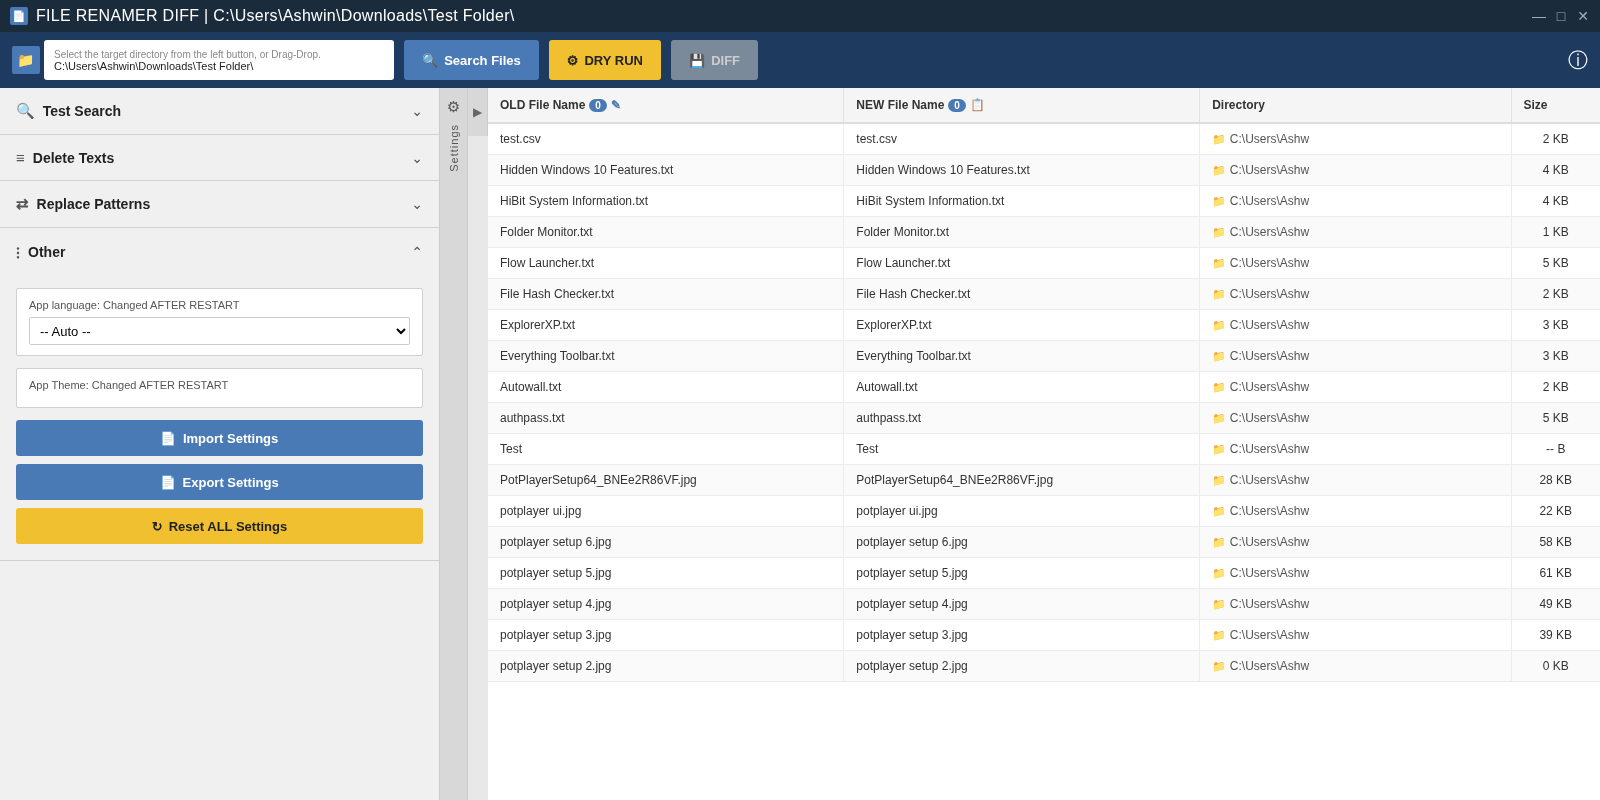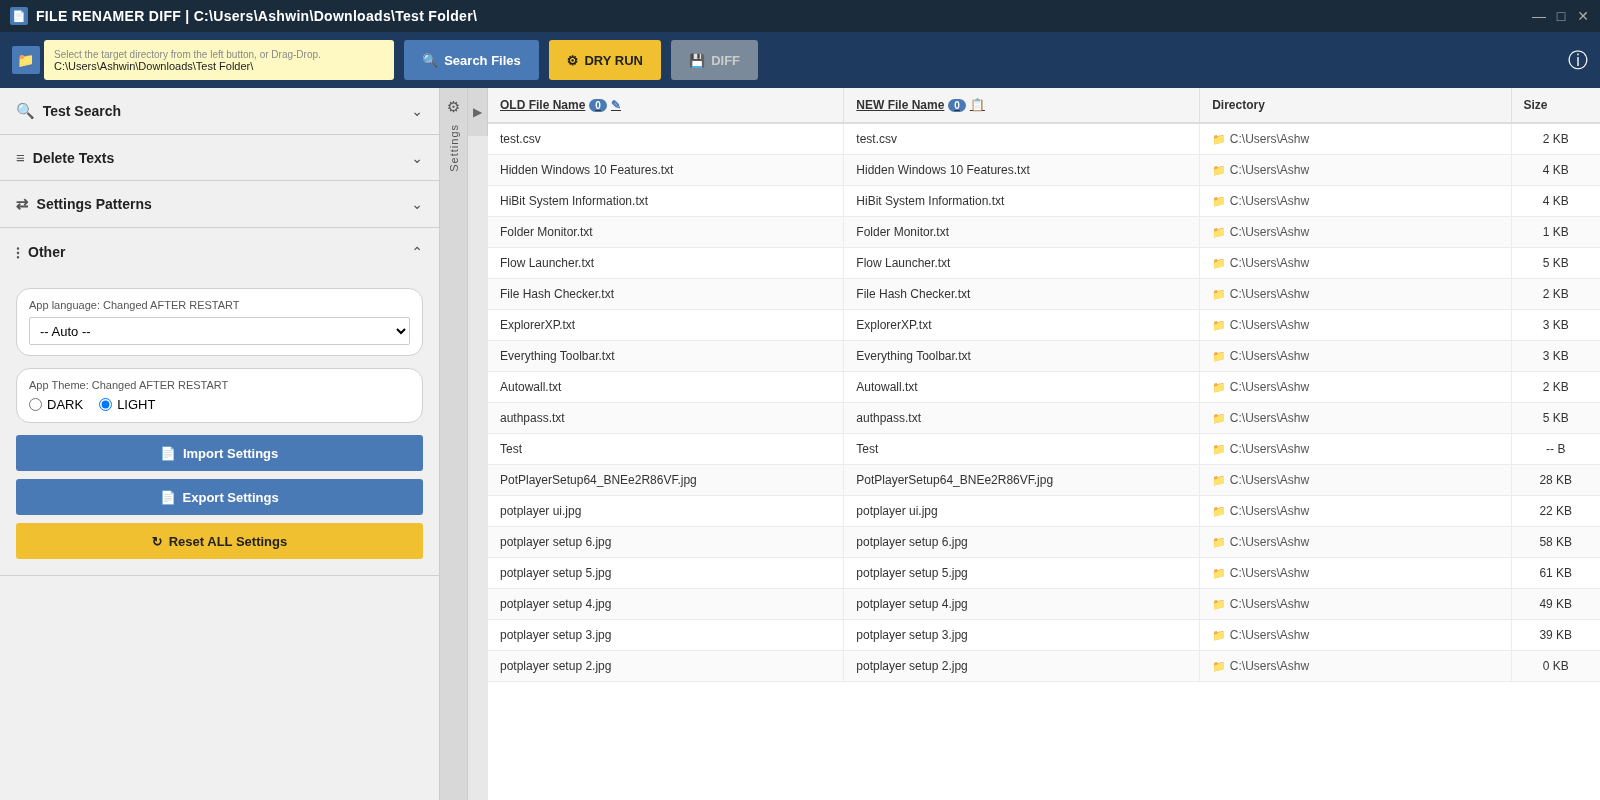--- a/index.html
+++ b/index.html
@@ -29,22 +29,22 @@
       height: 18px;
       background: #4a7ab5;
       border-radius: 2px;
       margin-right: 8px;
       display: flex; align-items: center; justify-content: center;
       font-size: 11px;
       color: white;
       flex-shrink: 0;
     }
     .title-bar-text {
-      font-size: 14px;
-      font-weight: 700;
+      font-size: 16px;
+      font-weight: 400;
       letter-spacing: 0.3px;
       flex: 1;
     }
     .title-bar-controls {
       display: flex;
       gap: 8px;
     }
     .title-bar-btn {
       width: 14px;
       height: 14px;
@@ -62,21 +62,21 @@
       display: flex;
       align-items: center;
       height: 56px;
       padding: 0 12px;
       gap: 10px;
       flex-shrink: 0;
     }
     .dir-input-container {
       display: flex;
       align-items: center;
-      background: #fef9c3;
+      background: #ffffff;
       border-radius: 3px;
       padding: 4px 10px;
       width: 350px;
       height: 40px;
       flex-direction: column;
       justify-content: center;
     }
     .dir-hint {
       font-size: 10px;
       color: #888;
@@ -184,21 +184,21 @@
     
     .other-content {
       padding: 12px 16px;
       display: flex;
       flex-direction: column;
       gap: 12px;
     }
     .setting-box {
       background: white;
       border: 1px solid #d0d0d0;
-      border-radius: 14px;
+      border-radius: 2px;
       padding: 10px 12px;
     }
     .setting-label {
       font-size: 11px;
       color: #555;
       margin-bottom: 6px;
     }
     .setting-select {
       width: 100%;
       height: 28px;
@@ -315,21 +315,20 @@
       color: #333;
       border-bottom: 1px solid #ececec;
       border-right: 1px solid #ececec;
     }
     .file-table td:last-child { border-right: none; }
     .file-table tr:nth-child(even) td { background: #fafafa; }
     .th-with-badge {
       display: flex;
       align-items: center;
       gap: 4px;
-      text-decoration: underline;
     }
     .badge {
       background: #4a7ab5;
       color: white;
       border-radius: 10px;
       font-size: 10px;
       padding: 1px 6px;
       font-weight: 700;
     }
     .dir-cell {
@@ -427,21 +426,21 @@
           <span>Delete Texts</span>
         </div>
         <span class="chevron">⌄</span>
       </div>
     </div>
 
     <div class="sidebar-section">
       <div class="sidebar-section-header">
         <div class="sidebar-section-title">
           <span class="section-icon">⇄</span>
-          <span>Settings Patterns</span>
+          <span>Replace Patterns</span>
         </div>
         <span class="chevron">⌄</span>
       </div>
     </div>
 
     <div class="sidebar-section">
       <div class="sidebar-section-header">
         <div class="sidebar-section-title">
           <span class="section-icon">⁝</span>
           <span>Other</span>
@@ -450,30 +449,20 @@
       </div>
       <div class="other-content">
         <div class="setting-box">
           <div class="setting-label">App language: Changed AFTER RESTART</div>
           <select class="setting-select">
             <option>-- Auto --</option>
           </select>
         </div>
         <div class="setting-box">
           <div class="setting-label">App Theme: Changed AFTER RESTART</div>
-          <div class="radio-group">
-            <label class="radio-label">
-              <input type="radio" name="theme" value="dark" style="">
-              <span>DARK</span>
-            </label>
-            <label class="radio-label">
-              <input type="radio" name="theme" value="light" checked="" style="">
-              <span>LIGHT</span>
-            </label>
-          </div>
         </div>
       </div>
       <div class="action-btns">
         <button class="btn-full btn-full-blue">
           <span>📄</span>
           <span>Import Settings</span>
         </button>
         <button class="btn-full btn-full-blue">
           <span>📄</span>
           <span>Export Settings</span>

